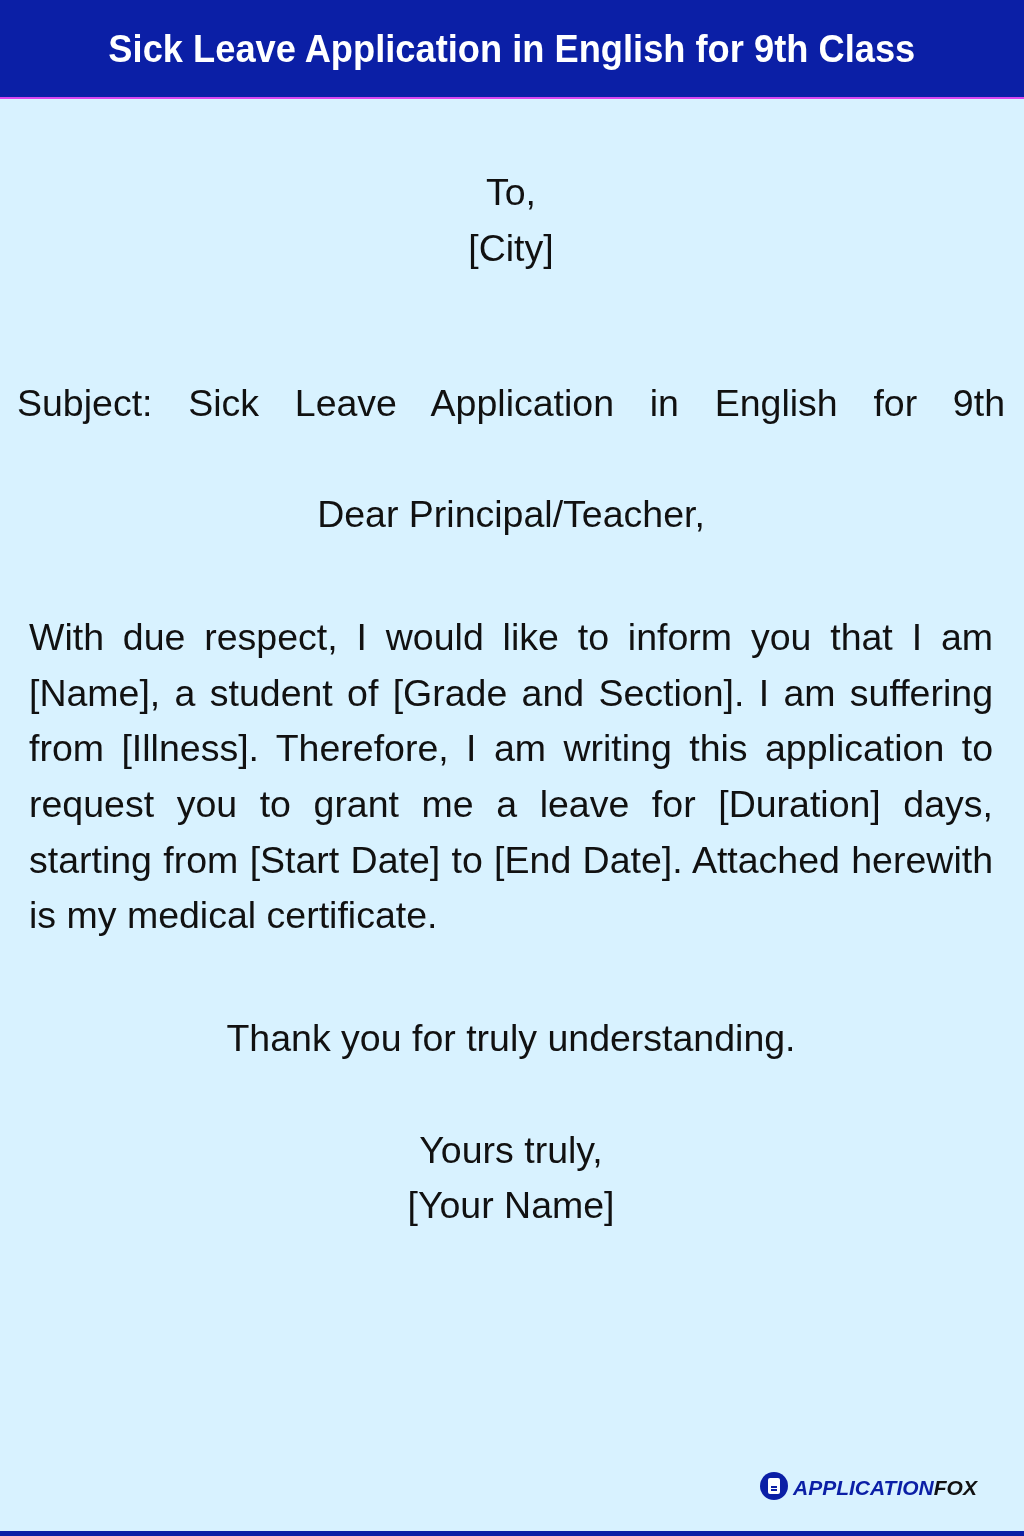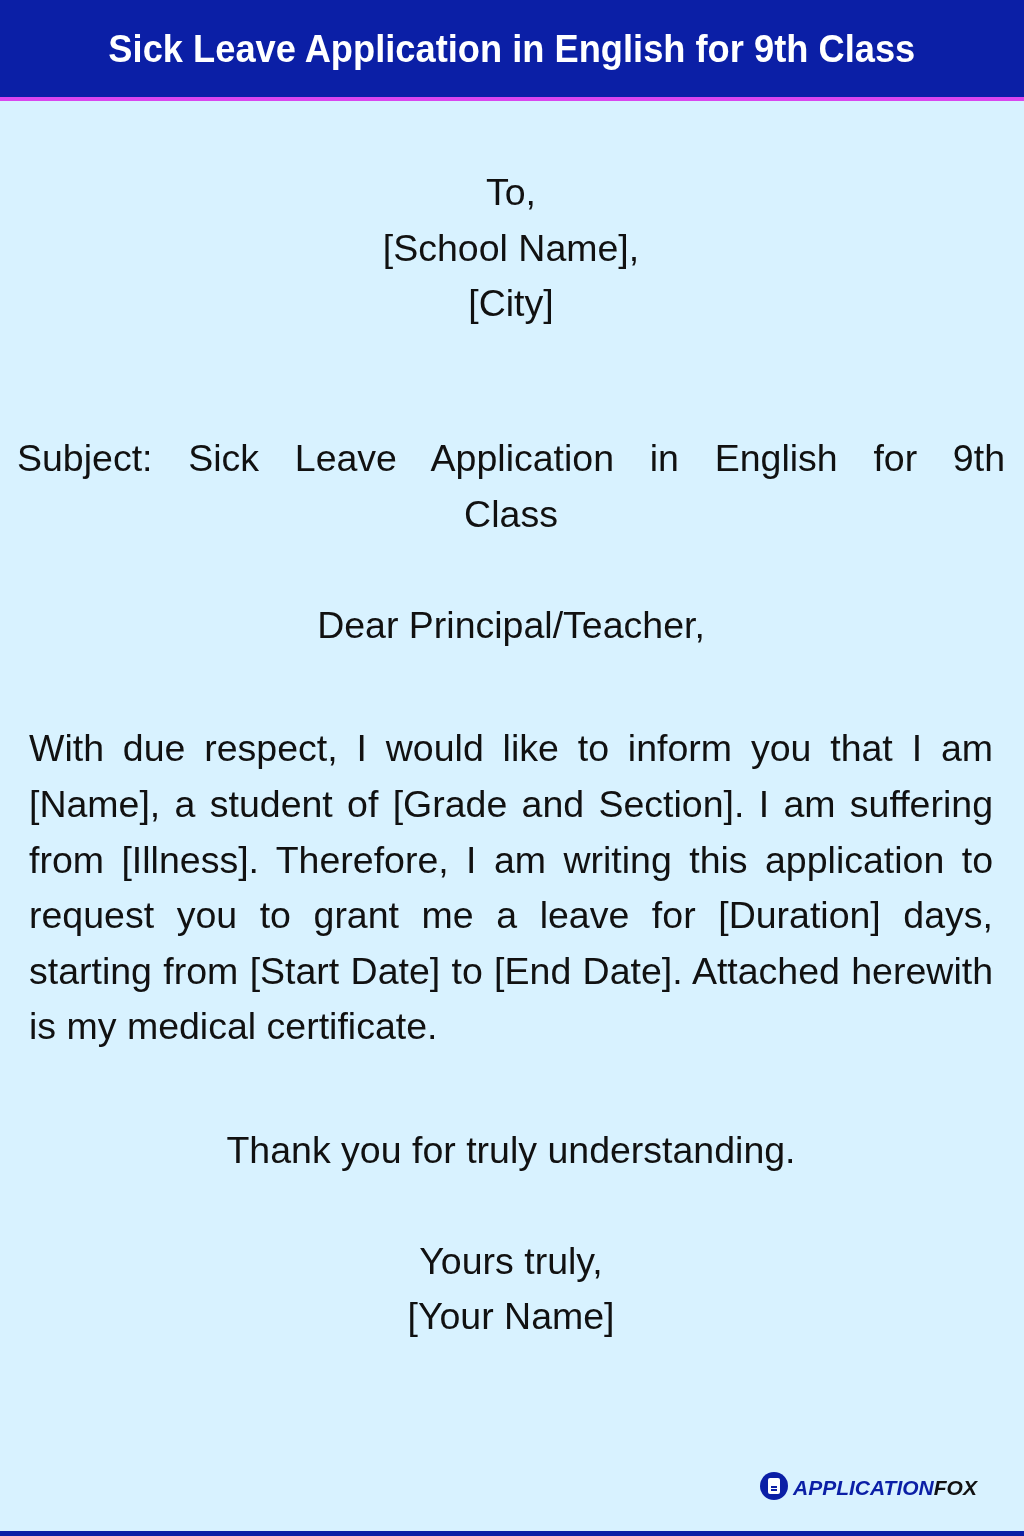--- a/index.html
+++ b/index.html
@@ -6,21 +6,21 @@
     body {
       width: 1024px; height: 1536px; position: relative; overflow: hidden;
       background: #d8f2ff;
       font-family: "Liberation Sans", "DejaVu Sans", sans-serif;
       color: #111111;
     }
     .header {
       position: absolute; left: 0; top: 0; width: 1024px; height: 97px;
       background: #0b1fa6;
       display: flex; align-items: center; justify-content: center;
-      border-bottom: 4px solid #d946ef;
+      border-bottom: 2px solid #d946ef;
     }
     .header-title {
       color: #ffffff; font-weight: bold; font-size: 39px;
       letter-spacing: 0px; white-space: nowrap;
       transform: scaleX(0.93); transform-origin: center;
     }
     .letter {
       position: absolute; left: 17px; top: 165px; width: 988px;
       font-size: 37.5px; line-height: 55.6px;
     }
@@ -59,27 +59,25 @@
 </head>
 <body>
 
 <div class="header">
   <div class="header-title">Sick Leave Application in English for 9th Class</div>
 </div>
 
 <div class="letter">
   <div>
     <span class="line">To,</span>
-    <span class="line">[School Name],</span>
     <span class="line">[City]</span>
   </div>
   <span class="gap"></span>
   <div>
     <span class="line justify" style="white-space: normal; margin-top: 44px;">Subject: Sick Leave Application in English for 9th</span>
-    <span class="line">Class</span>
   </div>
   <span class="gap"></span>
   <span class="line">Dear Principal/Teacher,</span>
   <span class="gap"></span>
   <p class="para justify-body">With due respect, I would like to inform you that I am [Name], a student of [Grade and Section]. I am suffering from [Illness]. Therefore, I am writing this application to request you to grant me a leave for [Duration] days, starting from [Start Date] to [End Date]. Attached herewith is my medical certificate.</p>
   <span class="gap"></span>
   <span class="line">Thank you for truly understanding.</span>
   <span class="gap"></span>
   <span class="line">Yours truly,</span>
   <span class="line">[Your Name]</span>

